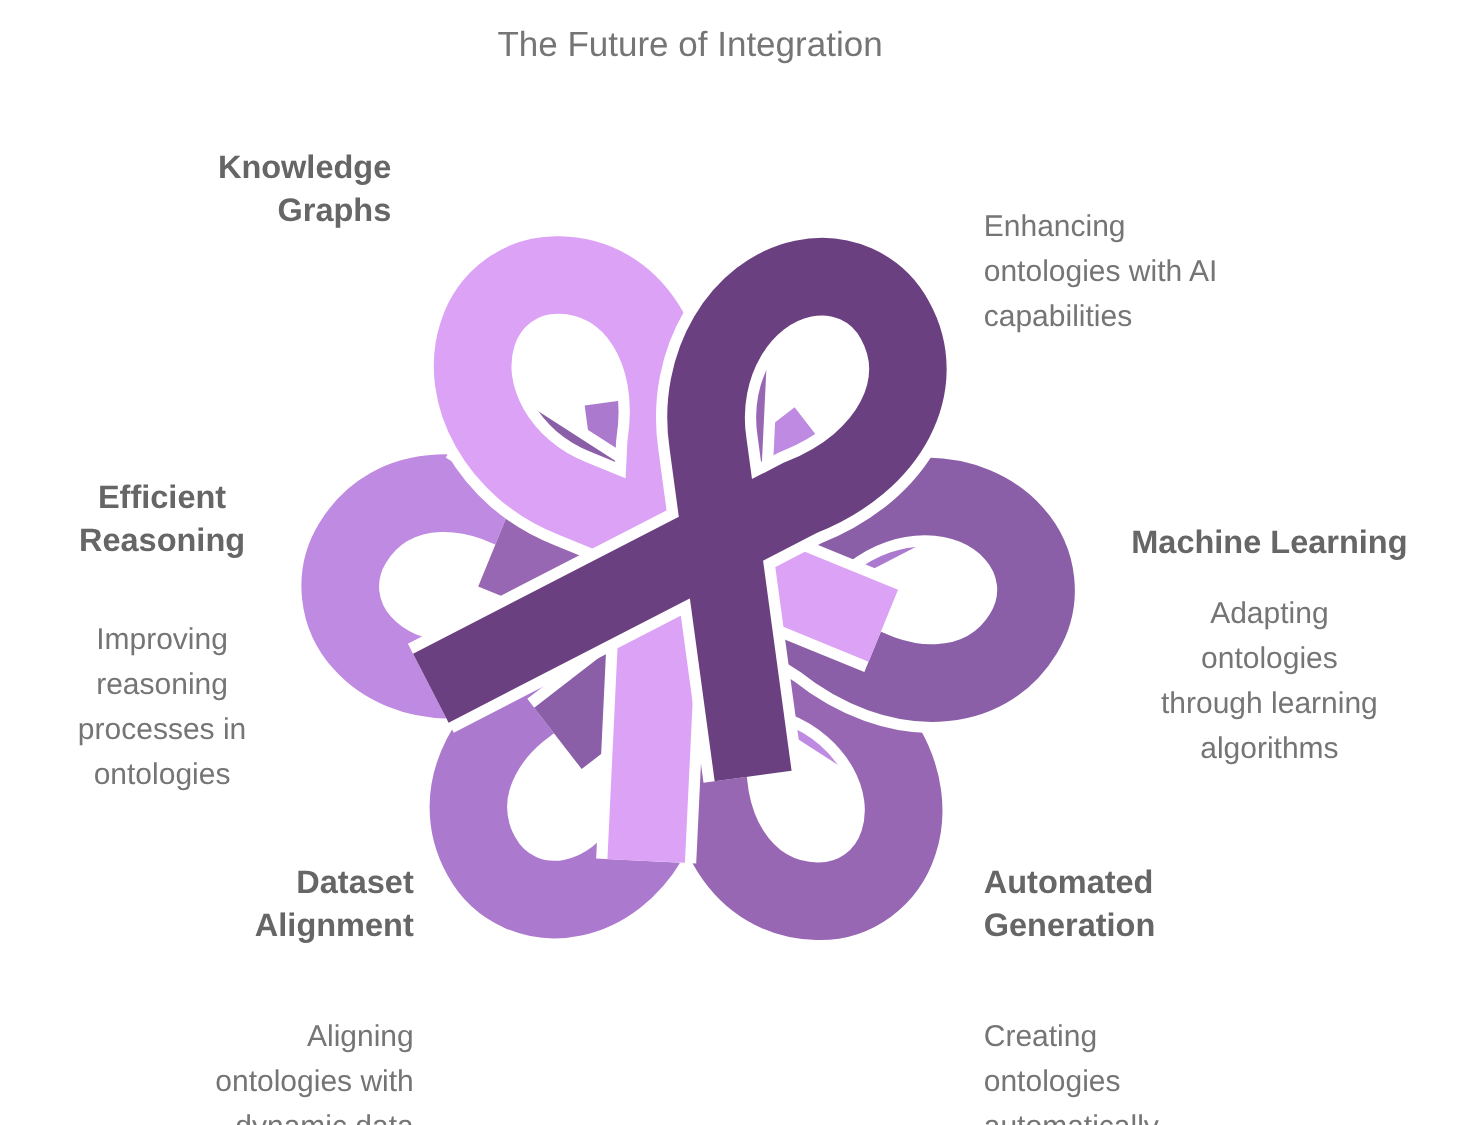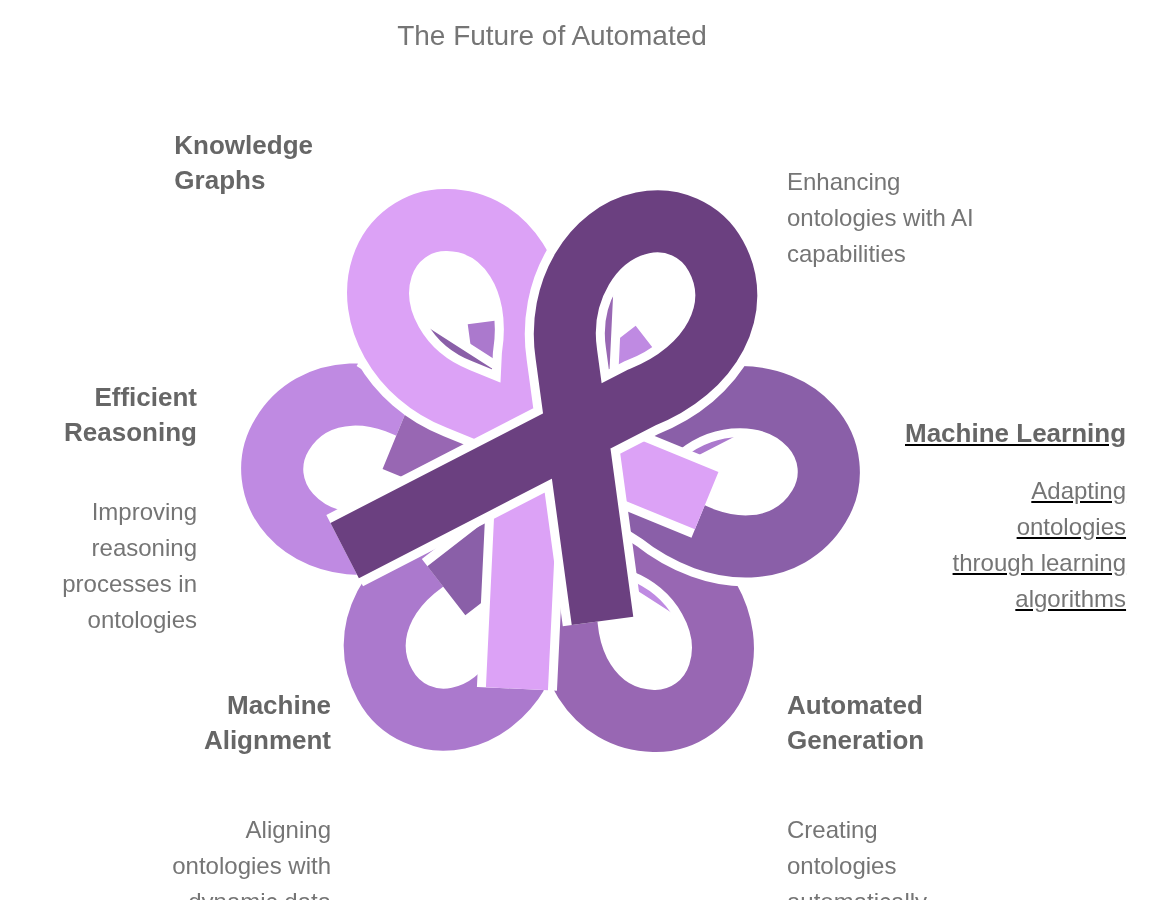--- a/index.html
+++ b/index.html
@@ -12,41 +12,41 @@
     position:absolute;top:20px;left:0;width:1104px;
     text-align:center;font-size:28px;font-weight:400;color:#757575;
   }
   .sec{position:absolute;white-space:pre-line;}
   .sec .head{
     display:block;font-size:26px;font-weight:bold;color:#666666;line-height:35px;
   }
   .sec .desc{
     display:block;font-size:24px;font-weight:400;color:#757575;line-height:36px;
   }
-  .sec-knowledge-graphs{top:110px;right:859px;}
+  .sec-knowledge-graphs{top:98px;right:859px;text-align:right;}
   .sec-knowledge-graphs .desc{margin-top:22px;}
   .sec-ai-integration{top:146px;left:787px;text-align:left;}
   .sec-ai-integration .desc{}
-  .sec-machine-learning{top:398px;left:905px;text-align:right;text-decoration:underline;}
+  .sec-machine-learning{top:398px;left:905px;text-align:center;}
   .sec-machine-learning .desc{margin-top:4px;}
   .sec-automated-generation{top:670px;left:787px;text-align:left;}
   .sec-automated-generation .desc{margin-top:36px;}
   .sec-dataset-alignment{top:670px;right:841px;text-align:right;}
   .sec-dataset-alignment .desc{margin-top:36px;}
-  .sec-efficient-reasoning{top:362px;right:975px;text-align:right;}
+  .sec-efficient-reasoning{top:362px;right:975px;text-align:center;}
   .sec-efficient-reasoning .desc{margin-top:26px;}
   .knot{position:absolute;left:228px;top:148px;}
   .knot path{fill:none;stroke-linejoin:round;stroke-linecap:butt;}
   .knot .outline{stroke:#ffffff;stroke-width:80px;}
   .knot .ink{stroke-width:62px;}
 </style>
 </head>
 <body>
 
-<div class="title">The Future of Automated</div>
+<div class="title">The Future of Integration</div>
 
 <svg class="knot" width="645" height="645" viewBox="-322 -322 644 644" aria-hidden="true">
   <defs>
     <path id="ribbon" d="M -138 172 L 42 -108 C 90 -168 86 -238 36 -268 C 10 -284 -22 -280 -44 -260 C -82 -226 -84 -158 -44 -108 L 120 104"></path>
   </defs>
 
   <g transform="rotate(270)">
     <use href="#ribbon" class="outline"></use>
     <use href="#ribbon" class="ink" stroke="#BF8AE2"></use>
   </g>
@@ -93,21 +93,21 @@
 
 <div class="sec sec-automated-generation">
   <span class="head">Automated
 Generation</span>
   <span class="desc">Creating
 ontologies
 automatically</span>
 </div>
 
 <div class="sec sec-dataset-alignment">
-  <span class="head">Machine
+  <span class="head">Dataset
 Alignment</span>
   <span class="desc">Aligning
 ontologies with
 dynamic data</span>
 </div>
 
 <div class="sec sec-efficient-reasoning">
   <span class="head">Efficient
 Reasoning</span>
   <span class="desc">Improving

